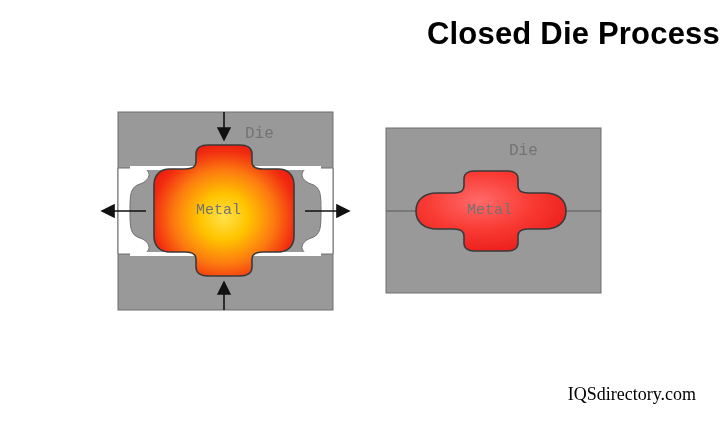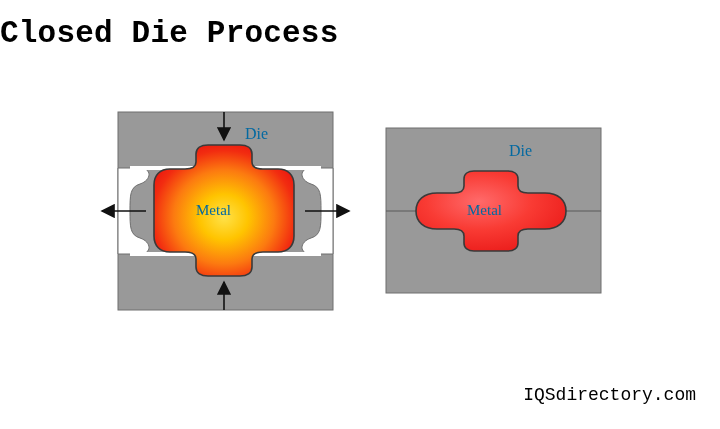--- a/index.html
+++ b/index.html
@@ -19,47 +19,47 @@
     left: 0; top: 0;
     width: 720px;
     height: 429px;
     background: #ffffff;
   }
   .title {
     position: absolute;
     left: 0;
     top: 16px;
     width: 720px;
-    text-align: left;
+    text-align: right;
     font-size: 31px;
     font-weight: bold;
     color: #000000;
-    font-family: Liberation Mono, monospace;
+    font-family: Liberation Sans, sans-serif;
     letter-spacing: 0.2px;
   }
   .credit {
     position: absolute;
     right: 24px;
     bottom: 24px;
     font-size: 18px;
     color: #000000;
-    font-family: Liberation Mono, monospace;
+    font-family: Liberation Serif, serif;
   }
   .diagram {
     position: absolute;
     left: 0;
     top: 70px;
     width: 720px;
     height: 290px;
   }
   .label-text {
     position: absolute;
     font-size: 16px;
-    color: #0369a1;
-    font-family: Liberation Serif, serif;
+    color: #737373;
+    font-family: Liberation Mono, monospace;
     white-space: nowrap;
     text-align: right;
   }
   .metal-label {
     font-size: 15px;
   }
   svg { display: block; }
 </style>
 </head>
 <body>

